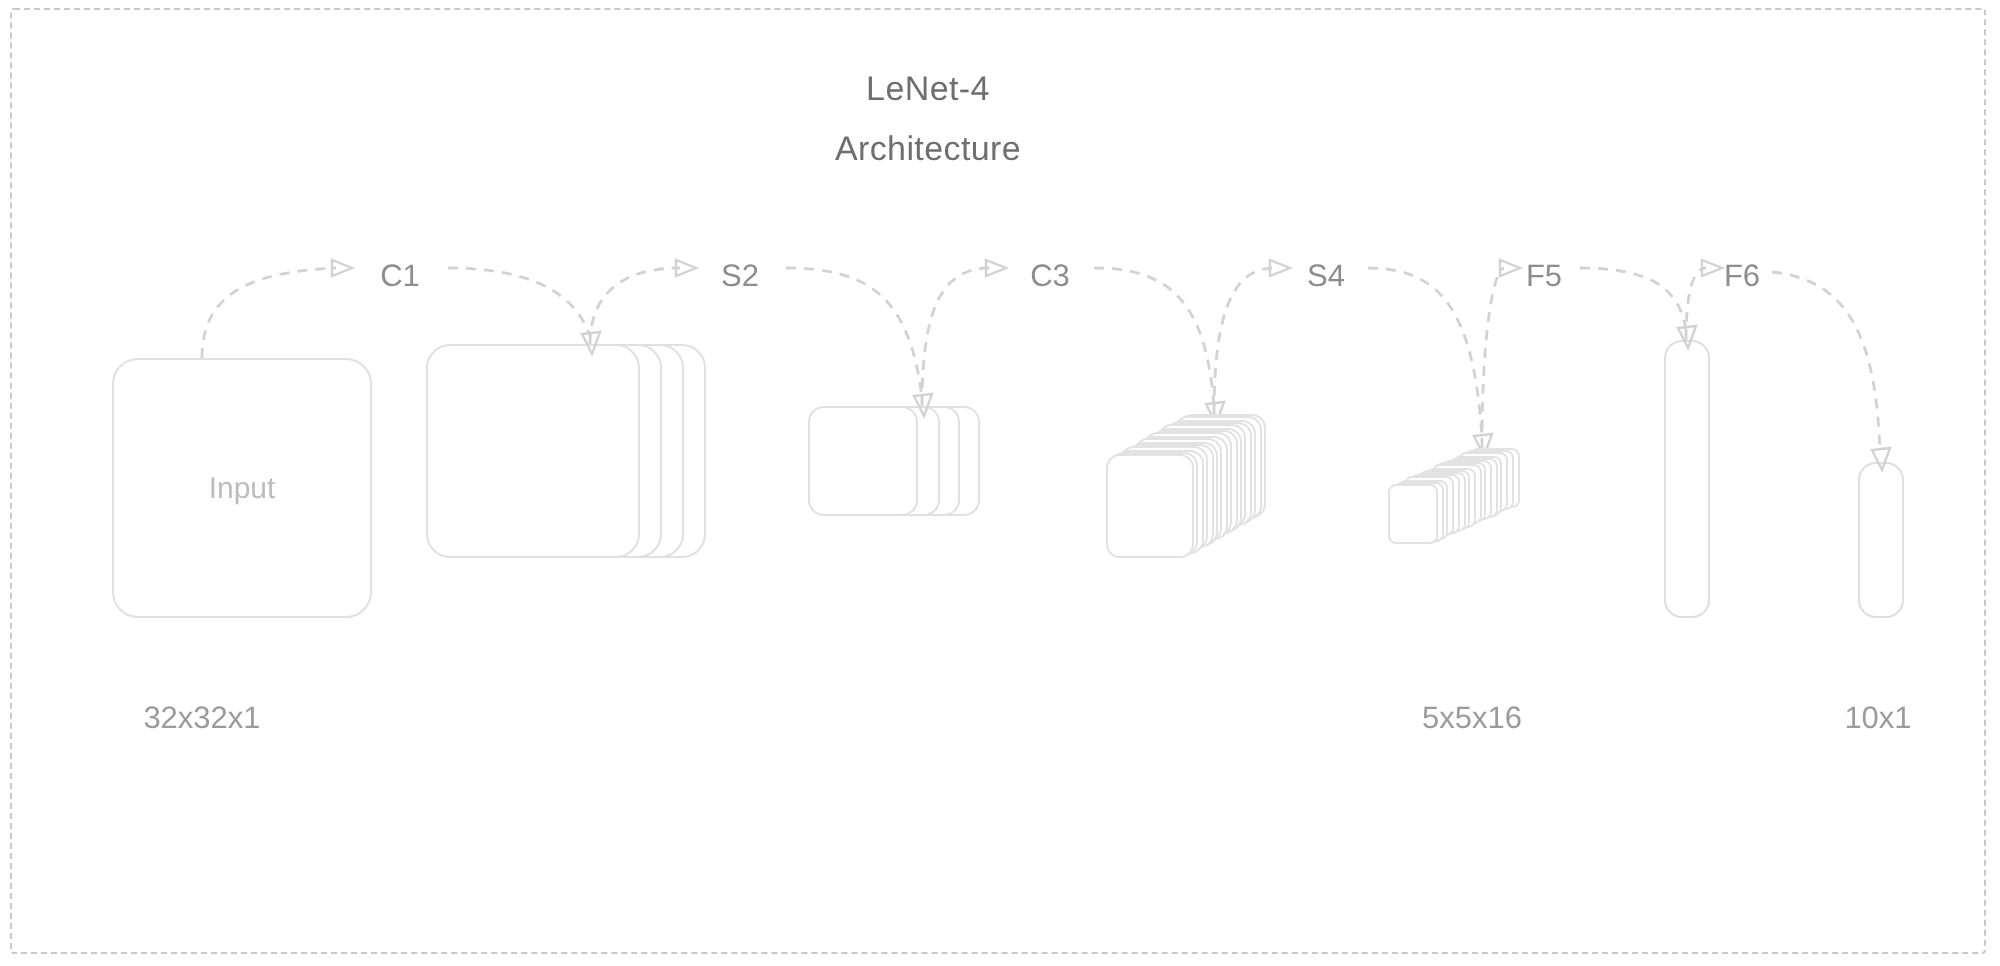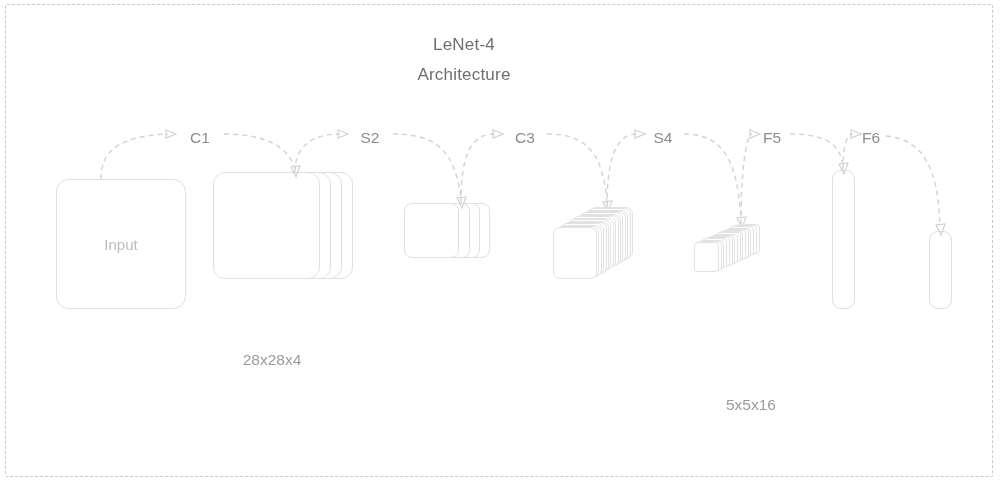--- a/index.html
+++ b/index.html
@@ -226,16 +226,17 @@
     <path class="arrow-head" d="M 936,225 L 941,235 L 945,224 Z"></path>
 
     <text class="stage-label" x="200" y="139">C1</text>
     <text class="stage-label" x="370" y="139">S2</text>
     <text class="stage-label" x="525" y="139">C3</text>
     <text class="stage-label" x="663" y="139">S4</text>
     <text class="stage-label" x="772" y="139">F5</text>
     <text class="stage-label" x="871" y="139">F6</text>
   </svg>
 
-  <div class="dim-label" style="left:212px; width:120px;">28x28x4</div>
-  <div class="dim-label" style="left:691px; width:120px;margin-top:45px;">5x5x16</div>
+  <div class="dim-label" style="left:41px; width:120px;">32x32x1</div>
+  <div class="dim-label" style="left:676px; width:120px;">5x5x16</div>
+  <div class="dim-label" style="left:879px; width:120px;">10x1</div>
 
 </div>
 
 </body></html>

